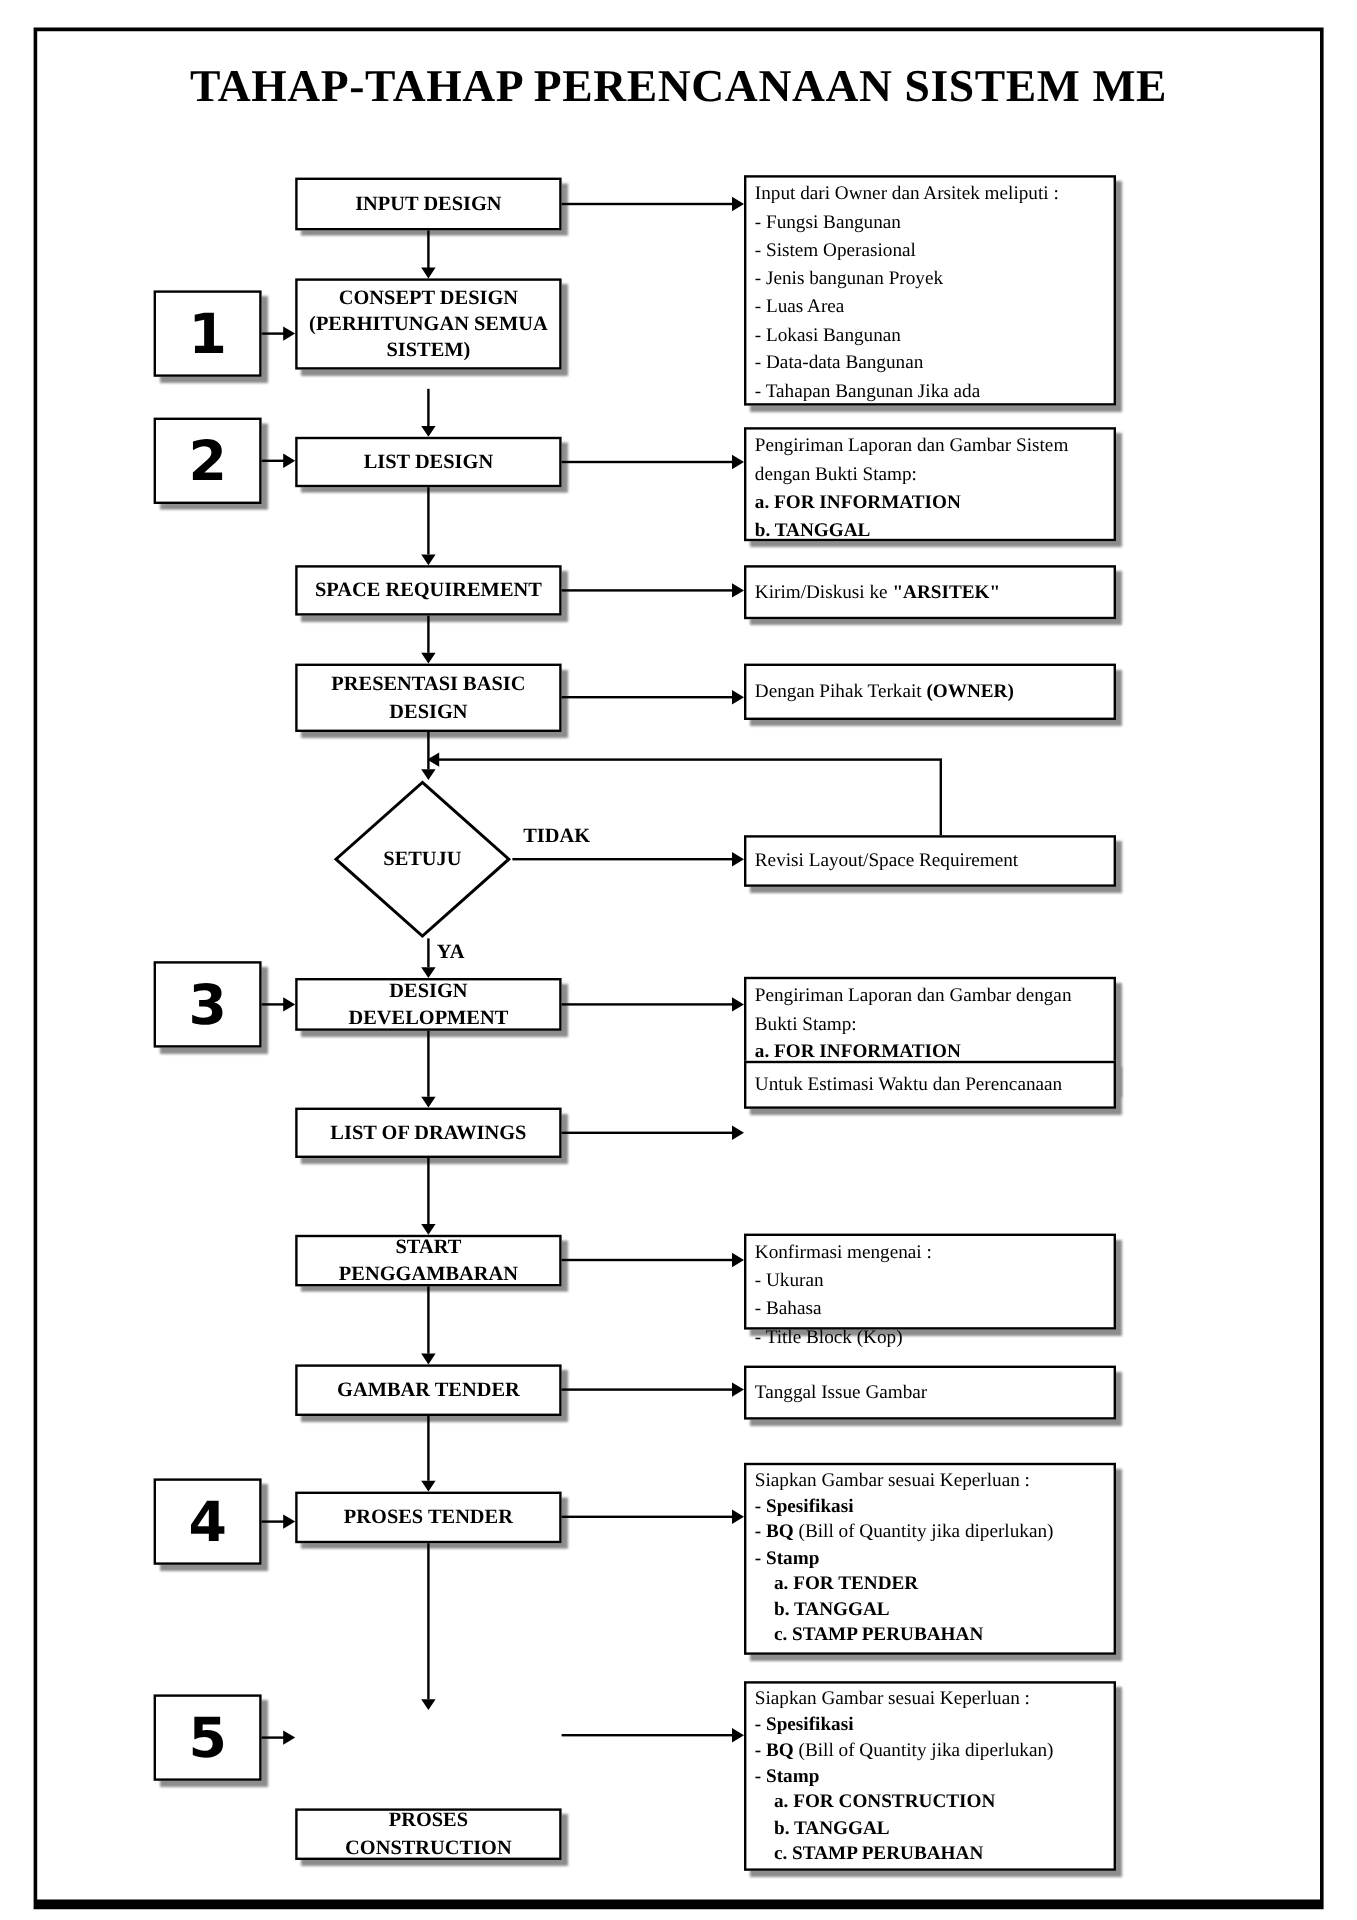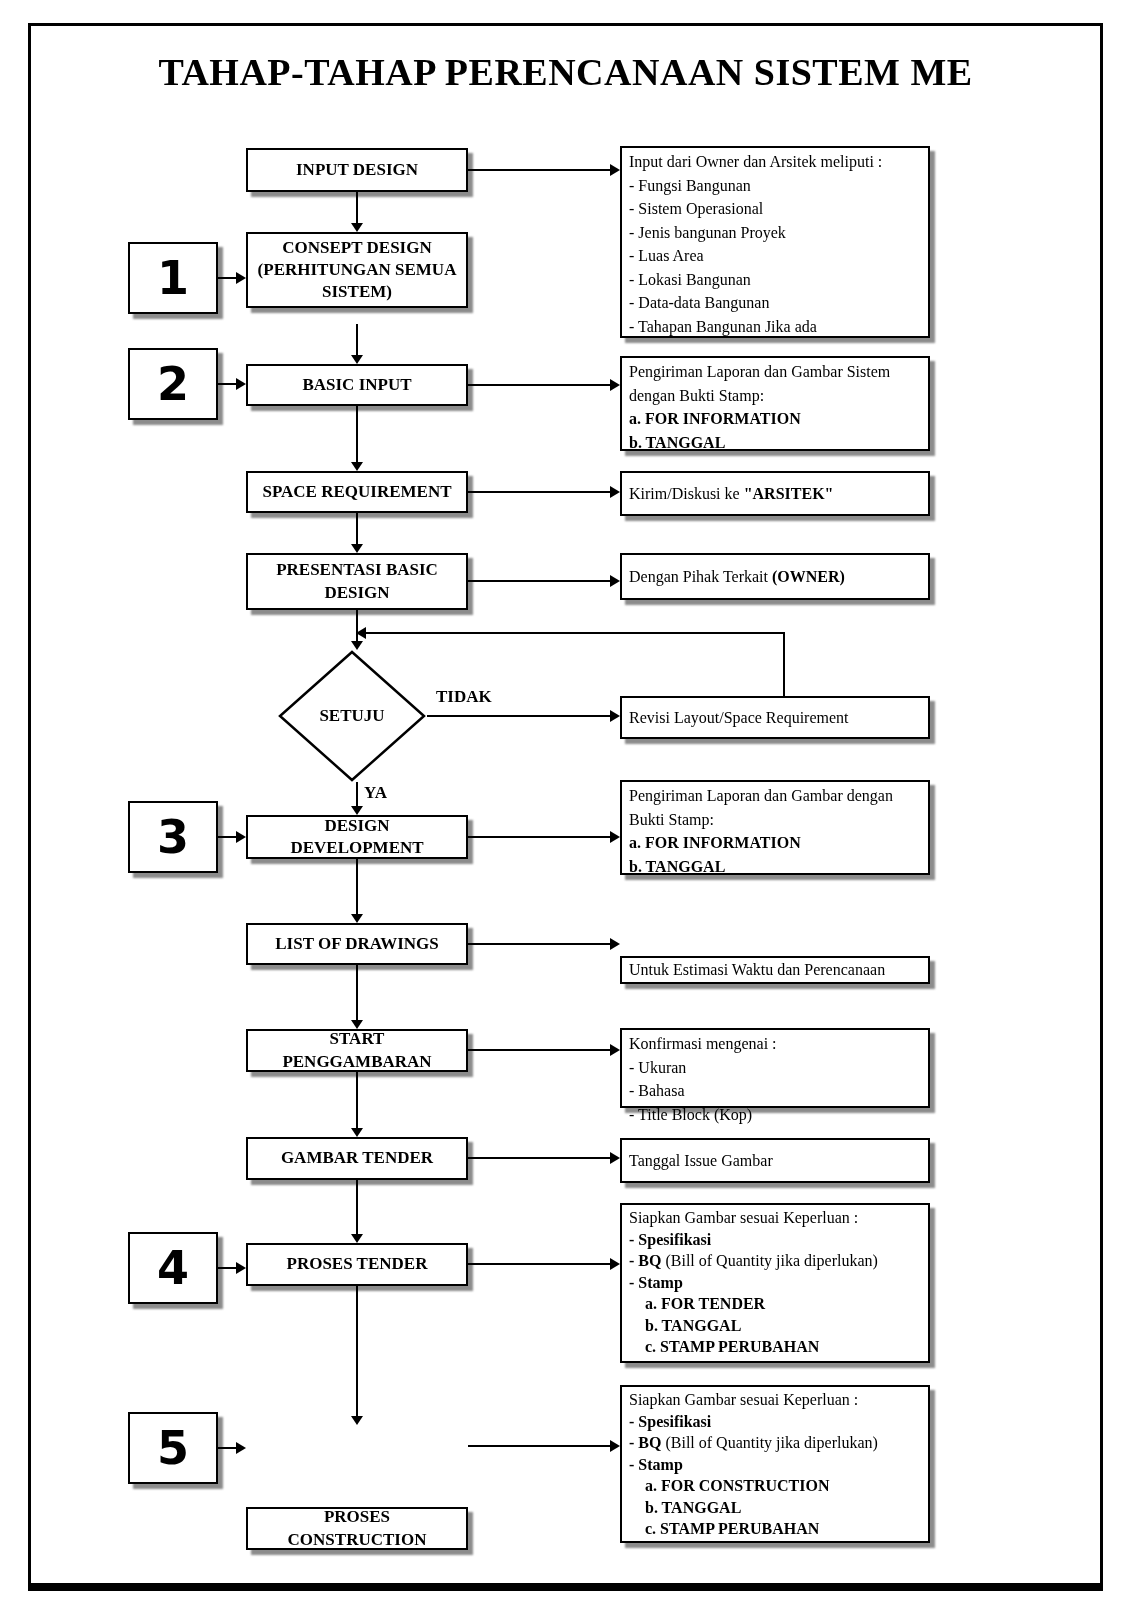--- a/index.html
+++ b/index.html
@@ -28,21 +28,21 @@
     background:#fff; border:2px solid #000; box-shadow:5px 5px 2px #8c8c8c;
     display:flex; align-items:center; justify-content:center; text-align:center;
     font-weight:bold; font-size:17px; line-height:1.3; padding:2px 8px;
   }
   
   .dbox {
     position:absolute; left:620px; width:310px; box-sizing:border-box;
     background:#fff; border:2px solid #000; box-shadow:5px 5px 2px #8c8c8c;
     font-size:16px; line-height:23.5px; padding:2px 8px 2px 7px;
   }
-  .dbox.compact { line-height:21.5px; }
+  .dbox.compact { line-height:21.5px;margin-top:16px; }
   .dbox.single { display:flex; align-items:center; }
   .b { font-weight:bold; }
   .sub { padding-left:16px; }
   .vline { position:absolute; width:2px; background:#000; }
   .hline { position:absolute; height:2px; background:#000; }
   .ah-down { position:absolute; width:0; height:0;
     border-left:6px solid transparent; border-right:6px solid transparent;
     border-top:9px solid #000; }
   .ah-right { position:absolute; width:0; height:0;
     border-top:6px solid transparent; border-bottom:6px solid transparent;
@@ -63,21 +63,21 @@
   <div class="title">TAHAP-TAHAP PERENCANAAN SISTEM ME</div>
 
   <div class="nbox" style="top:242px">1</div>
   <div class="nbox" style="top:348px">2</div>
   <div class="nbox" style="top:801px">3</div>
   <div class="nbox" style="top:1232px">4</div>
   <div class="nbox" style="top:1412px">5</div>
 
   <div class="pbox" style="top:148px;height:44px">INPUT DESIGN</div>
   <div class="pbox" style="top:232px;height:76px">CONSEPT DESIGN (PERHITUNGAN SEMUA SISTEM)</div>
-  <div class="pbox" style="top:364px;height:42px">BASIC INPUT</div>
+  <div class="pbox" style="top:364px;height:42px">LIST DESIGN</div>
   <div class="pbox" style="top:471px;height:42px">SPACE REQUIREMENT</div>
   <div class="pbox" style="top:553px;height:57px">PRESENTASI BASIC DESIGN</div>
   <div class="pbox" style="top:923px;height:42px">LIST OF DRAWINGS</div>
   <div class="pbox" style="top:815px;height:44px">DESIGN DEVELOPMENT</div>
   <div class="pbox" style="top:1029px;height:43px">START PENGGAMBARAN</div>
   <div class="pbox" style="top:1137px;height:43px">GAMBAR TENDER</div>
   <div class="pbox" style="top:1243px;height:43px">PROSES TENDER</div>
   <div class="pbox" style="top:1507px;height:43px">PROSES CONSTRUCTION</div>
 
   <div class="diamond-wrap">
@@ -111,27 +111,27 @@
   </div>
 
   <div class="dbox single" style="top:553px;height:47px">
     <div><span>Dengan Pihak Terkait </span><span class="b">(OWNER)</span></div>
   </div>
 
   <div class="dbox single" style="top:696px;height:43px">
     <div>Revisi Layout/Space Requirement</div>
   </div>
 
-  <div class="dbox" style="top:780px;height:95px">
+  <div class="dbox" style="top:814px;height:95px">
     <div>Pengiriman Laporan dan Gambar dengan Bukti Stamp:</div>
     <div class="b">a. FOR INFORMATION</div>
     <div class="b">b. TANGGAL</div>
   </div>
 
-  <div class="dbox single" style="top:956px;height:28px">
+  <div class="dbox single" style="top:884px;height:40px">
     <div>Untuk Estimasi Waktu dan Perencanaan</div>
   </div>
 
   <div class="dbox" style="top:1028px;height:80px">
     <div>Konfirmasi mengenai :</div>
     <div>- Ukuran</div>
     <div>- Bahasa</div>
     <div>- Title Block (Kop)</div>
   </div>
 

